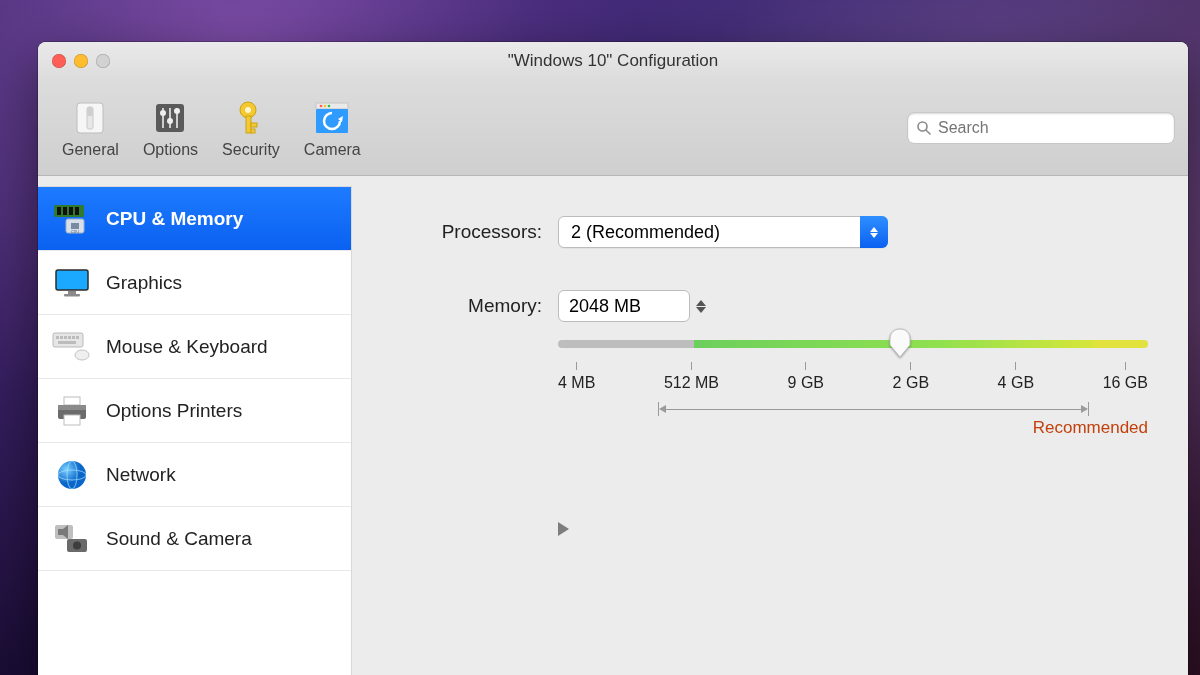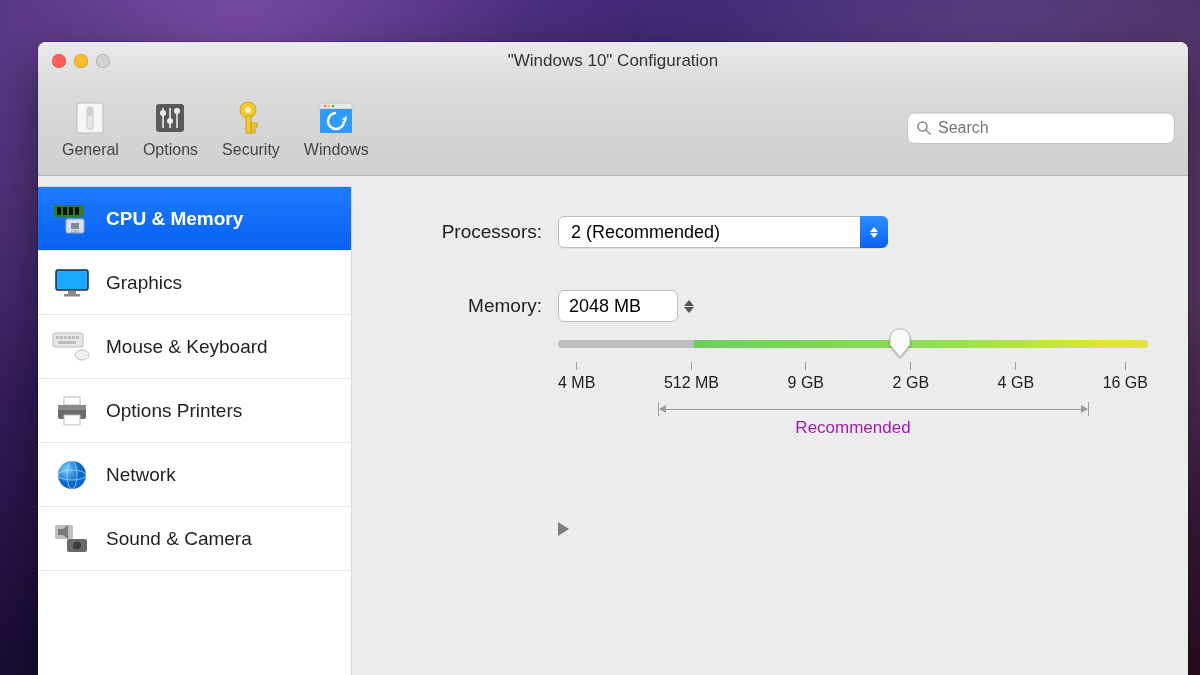--- a/index.html
+++ b/index.html
@@ -107,21 +107,21 @@
     display:flex;flex-direction:column;align-items:center;justify-content:center;
     gap:1px;
   }
   .select-caret::before,.select-caret::after{content:"";width:0;height:0;border-left:4px solid transparent;border-right:4px solid transparent;}
   .select-caret::before{border-bottom:5px solid #fff;}
   .select-caret::after{border-top:5px solid #fff;}
   .stepper{
     display:inline-flex;
   }
   .step-input{
-    width:120px;height:32px;border:1px solid #bcbcbc;border-radius:6px;
+    width:132px;height:32px;border:1px solid #bcbcbc;border-radius:6px;
     font-size:18px; padding:2px 10px; text-align:left; background:#fff;
   }
   .step-arrows{
     display:flex;flex-direction:column;justify-content:center;margin-left:6px;gap:1px;
   }
   .step-arrows span{width:0;height:0;border-left:5px solid transparent;border-right:5px solid transparent;}
   .step-arrows .up{border-bottom:6px solid #555;}
   .step-arrows .dn{border-top:6px solid #555;}
   
   .slider-area{margin-left:176px; margin-top:18px; width:590px; position:relative;}
@@ -143,21 +143,21 @@
     position:absolute; left:17%; right:10%; top:62px;
     border-left:1px solid #9a9a9a;border-right:1px solid #9a9a9a;
     height:14px;
   }
   .reco-range::after{
     content:""; position:absolute; left:6px; right:6px; top:7px; height:1px; background:#9a9a9a;
   }
   .reco-range .arr-l,.reco-range .arr-r{position:absolute;top:3px;width:0;height:0;border-top:4px solid transparent;border-bottom:4px solid transparent;}
   .reco-range .arr-l{left:0;border-right:7px solid #9a9a9a;}
   .reco-range .arr-r{right:0;border-left:7px solid #9a9a9a;}
-  .reco-label{position:absolute;left:0;right:0;text-align:center;top:78px;color:#a21caf;font-size:17px;}
+  .reco-label{position:absolute;left:0;right:0;text-align:right;top:78px;color:#c2410c;font-size:17px;}
   
   .advanced{ margin-top:130px; margin-left:176px; display:flex; align-items:center; gap:10px; color:#222; font-size:19px;}
   .disclosure{width:0;height:0;border-top:7px solid transparent;border-bottom:7px solid transparent;border-left:11px solid #7d7d7d;}
 </style>
 </head>
 <body>
 
 <div class="window">
   <div class="titlebar">
     <div class="traffic">
@@ -212,21 +212,21 @@
         <svg width="36" height="34" viewBox="0 0 36 34">
             <rect x="2" y="2" width="32" height="6" rx="1" fill="#eaeaea" stroke="#c4c4c4"></rect>
             <circle cx="7" cy="5" r="1.3" fill="#ff5f57"></circle>
             <circle cx="11" cy="5" r="1.3" fill="#febc2e"></circle>
             <circle cx="15" cy="5" r="1.3" fill="#28c840"></circle>
             <rect x="2" y="8" width="32" height="24" rx="1" fill="#2f9bff"></rect>
             <path d="M18 12 a8 8 0 1 0 8 8" fill="none" stroke="#fff" stroke-width="2.5"></path>
             <path d="M24 18 l5 -3 l-1 6 z" fill="#fff"></path>
           </svg>
       </div>
-      <span class="lbl">Windows</span>
+      <span class="lbl">Camera</span>
     </div>
 
     <div class="search">
       <svg width="16" height="16" viewBox="0 0 16 16">
           <circle cx="6.5" cy="6.5" r="4.5" fill="none" stroke="#8a8a8a" stroke-width="1.6"></circle>
           <line x1="10.2" y1="10.2" x2="14" y2="14" stroke="#8a8a8a" stroke-width="1.6" stroke-linecap="round"></line>
         </svg>
       <input type="text" placeholder="Search" style="">
     </div>
   </div>

